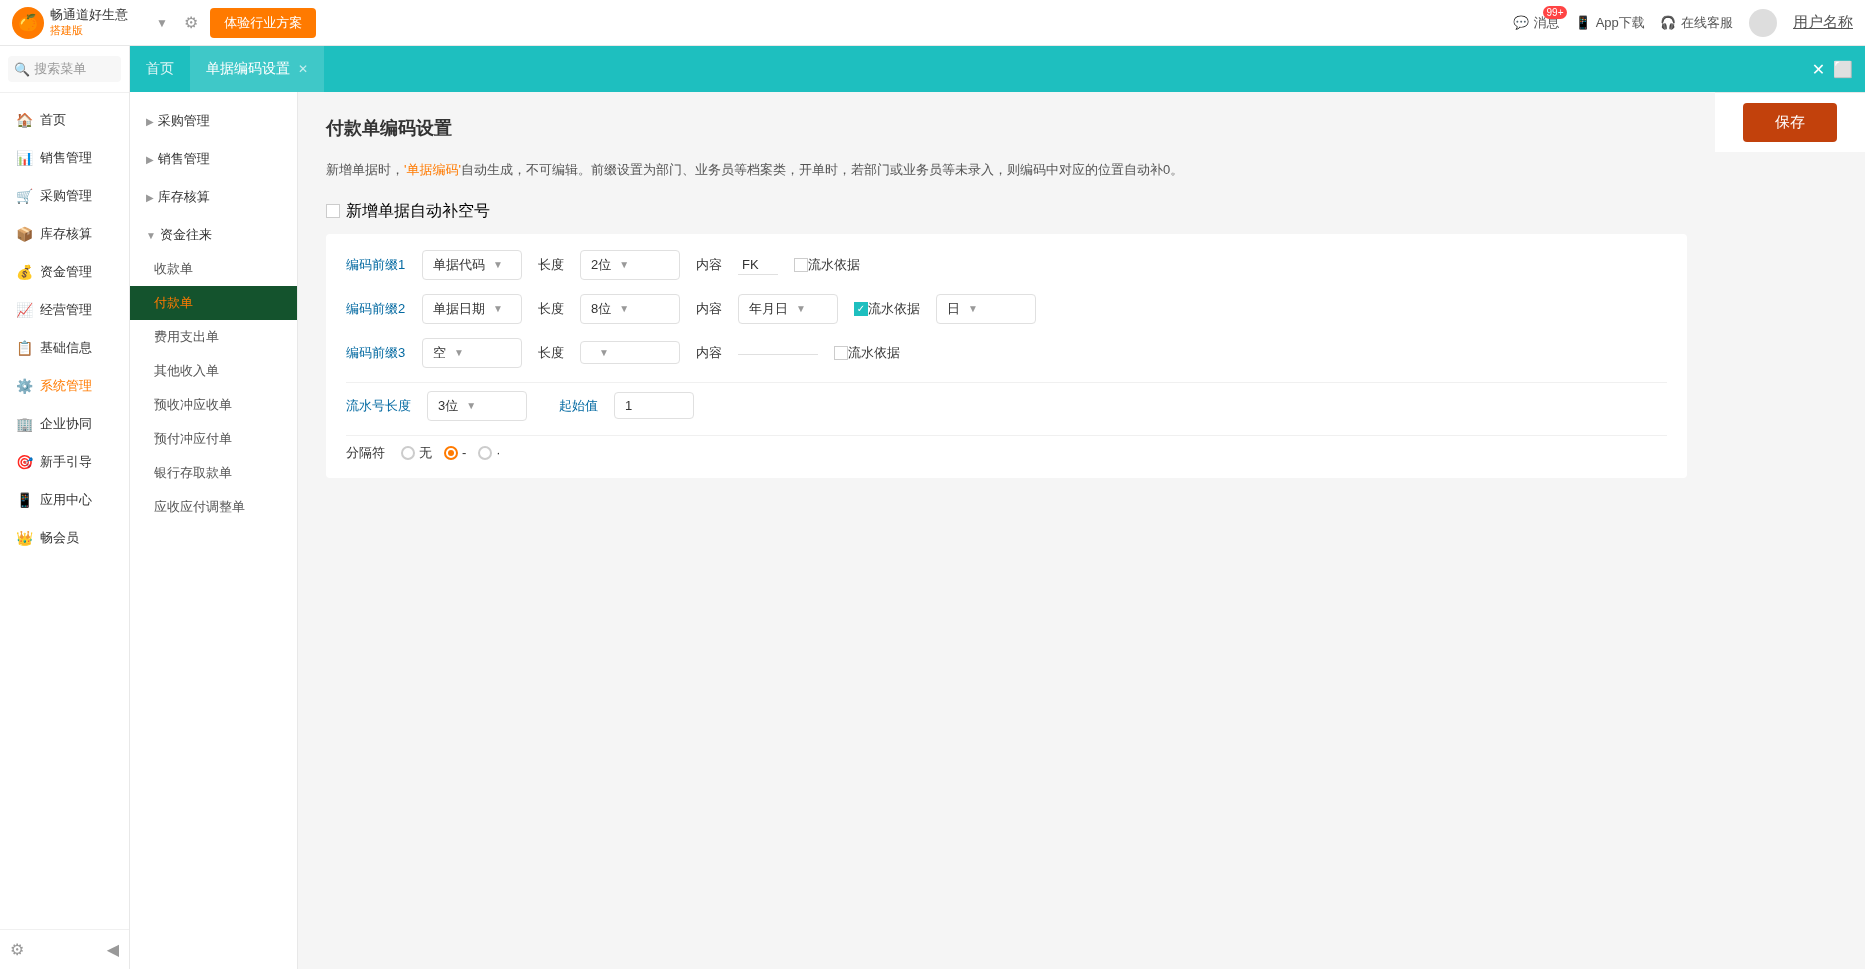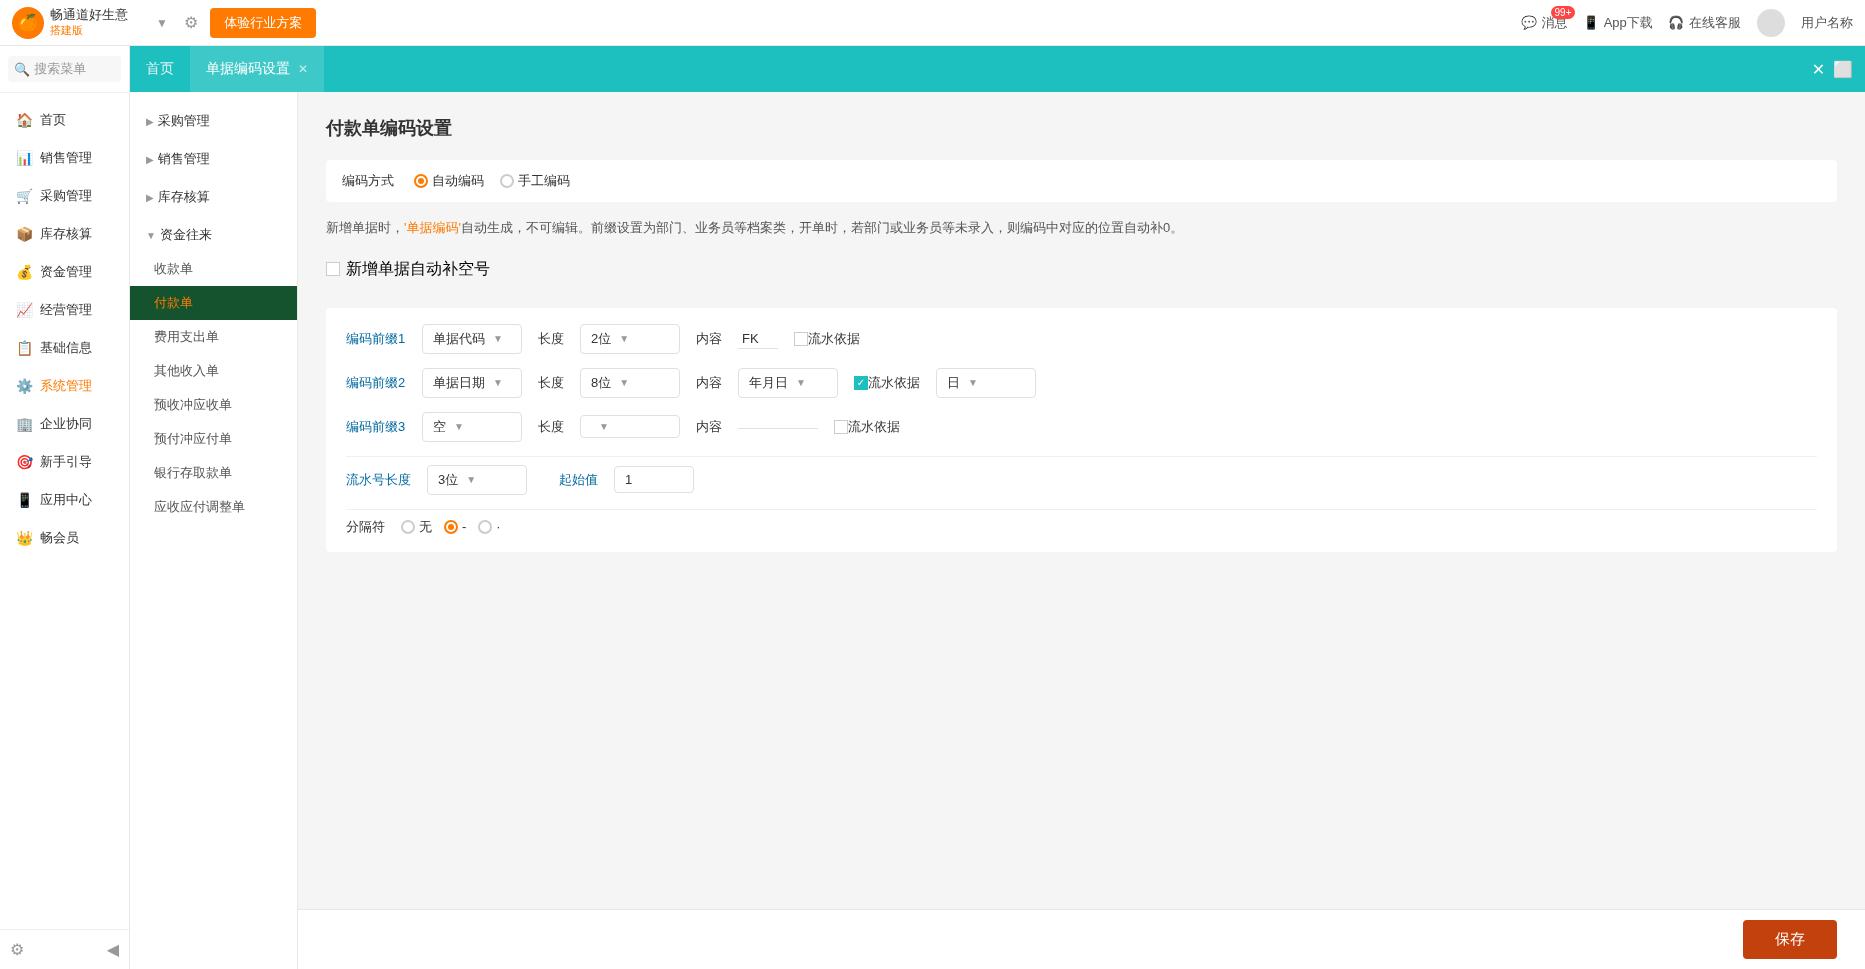--- a/index.html
+++ b/index.html
@@ -16,21 +16,21 @@
     .logo-text { font-size: 13px; color: #333; line-height: 1.2; }
     .logo-sub { font-size: 11px; color: #ff7a00; }
     .topbar-controls { display: flex; align-items: center; gap: 8px; margin-left: 16px; }
     .topbar-arrow { color: #999; font-size: 12px; cursor: pointer; padding: 4px; }
     .gear-btn { color: #999; font-size: 16px; cursor: pointer; padding: 4px; }
     .trial-btn { background: #ff7a00; color: #fff; border: none; border-radius: 4px; padding: 6px 14px; font-size: 13px; cursor: pointer; }
     .topbar-right { display: flex; align-items: center; gap: 16px; }
     .topbar-right-item { display: flex; align-items: center; gap: 4px; font-size: 13px; color: #555; cursor: pointer; position: relative; }
     .badge { background: #ff4444; color: #fff; border-radius: 10px; font-size: 10px; padding: 1px 4px; position: absolute; top: -8px; right: -8px; }
     .user-avatar { width: 28px; height: 28px; background: #ddd; border-radius: 50%; }
-    .user-name { font-size: 13px; color: #555; }
+    .user-name { font-size: 15px; color: #555; text-decoration: underline; }
 
     
     .main-layout { display: flex; flex: 1; overflow: hidden; }
 
     
     .sidebar { width: 130px; background: #fff; border-right: 1px solid #e8e8e8; display: flex; flex-direction: column; flex-shrink: 0; }
     .sidebar-search { padding: 10px 8px; border-bottom: 1px solid #f0f0f0; }
     .search-bar { display: flex; align-items: center; gap: 4px; font-size: 13px; color: #999; cursor: pointer; padding: 4px 6px; border-radius: 4px; background: #f7f7f7; }
     .sidebar-menu { flex: 1; overflow-y: auto; padding: 8px 0; }
     .sidebar-item { display: flex; align-items: center; gap: 6px; padding: 10px 16px; font-size: 13px; color: #333; cursor: pointer; }
@@ -73,21 +73,21 @@
 
     
     .info-text { font-size: 13px; color: #555; margin-bottom: 20px; line-height: 1.6; }
     .info-text span { color: #ff7a00; }
 
     
     .code-preview { border: 2px dashed #f5a36c; background: #fff9f5; border-radius: 6px; padding: 20px 30px; display: inline-block; margin-bottom: 20px; text-align: center; }
     .code-preview-label { font-size: 12px; color: #999; margin-bottom: 4px; }
 
     
-    .checkbox-row { display: flex; align-items: center; gap: 6px; margin-bottom: 28px; }
+    .checkbox-row { display: flex; align-items: center; gap: 6px; margin-bottom: 12px; }
     .checkbox-square { width: 14px; height: 14px; border: 1px solid #ccc; background: #fff; cursor: pointer; }
 
     
     .form-section { background: #fff; padding: 16px 20px; border-radius: 4px; }
     .form-row { display: flex; align-items: center; gap: 16px; margin-bottom: 14px; flex-wrap: wrap; }
     .form-label { font-size: 13px; color: #0369a1; width: 60px; flex-shrink: 0; }
     .form-select { display: flex; align-items: center; border: 1px solid #e0e0e0; border-radius: 4px; padding: 5px 10px; font-size: 13px; color: #333; background: #fff; cursor: pointer; min-width: 100px; gap: 4px; }
     .form-select .sel-arrow { color: #999; font-size: 10px; margin-left: 4px; }
     .form-input { border: 1px solid #e0e0e0; border-radius: 4px; padding: 5px 10px; font-size: 13px; color: #333; background: #fff; width: 80px; }
     .length-label { font-size: 13px; color: #333; }
@@ -260,38 +260,25 @@
           <div class="left-nav-item active">付款单</div>
           <div class="left-nav-item">费用支出单</div>
           <div class="left-nav-item">其他收入单</div>
           <div class="left-nav-item">预收冲应收单</div>
           <div class="left-nav-item">预付冲应付单</div>
           <div class="left-nav-item">银行存取款单</div>
           <div class="left-nav-item">应收应付调整单</div>
         </div>
       </div>
 
-      <div style="flex:1;display:flex;flex-direction:column;overflow:hidden;">
+      <div style="flex:1;display:flex;flex-direction:row;overflow:hidden;">
         <div class="main-panel">
           <div class="page-title">付款单编码设置</div>
 
           
-          <div class="encoding-method">
-            <span class="encoding-label">编码方式</span>
-            <div class="radio-group">
-              <label class="radio-item">
-                <div class="radio-dot checked"></div>
-                <span>自动编码</span>
-              </label>
-              <label class="radio-item">
-                <div class="radio-dot"></div>
-                <span>手工编码</span>
-              </label>
-            </div>
-          </div>
 
           
           <div class="info-text">
             新增单据时，<span>'单据编码'</span>自动生成，不可编辑。前缀设置为部门、业务员等档案类，开单时，若部门或业务员等未录入，则编码中对应的位置自动补0。
           </div>
 
           
 
           
           <div class="checkbox-row">

